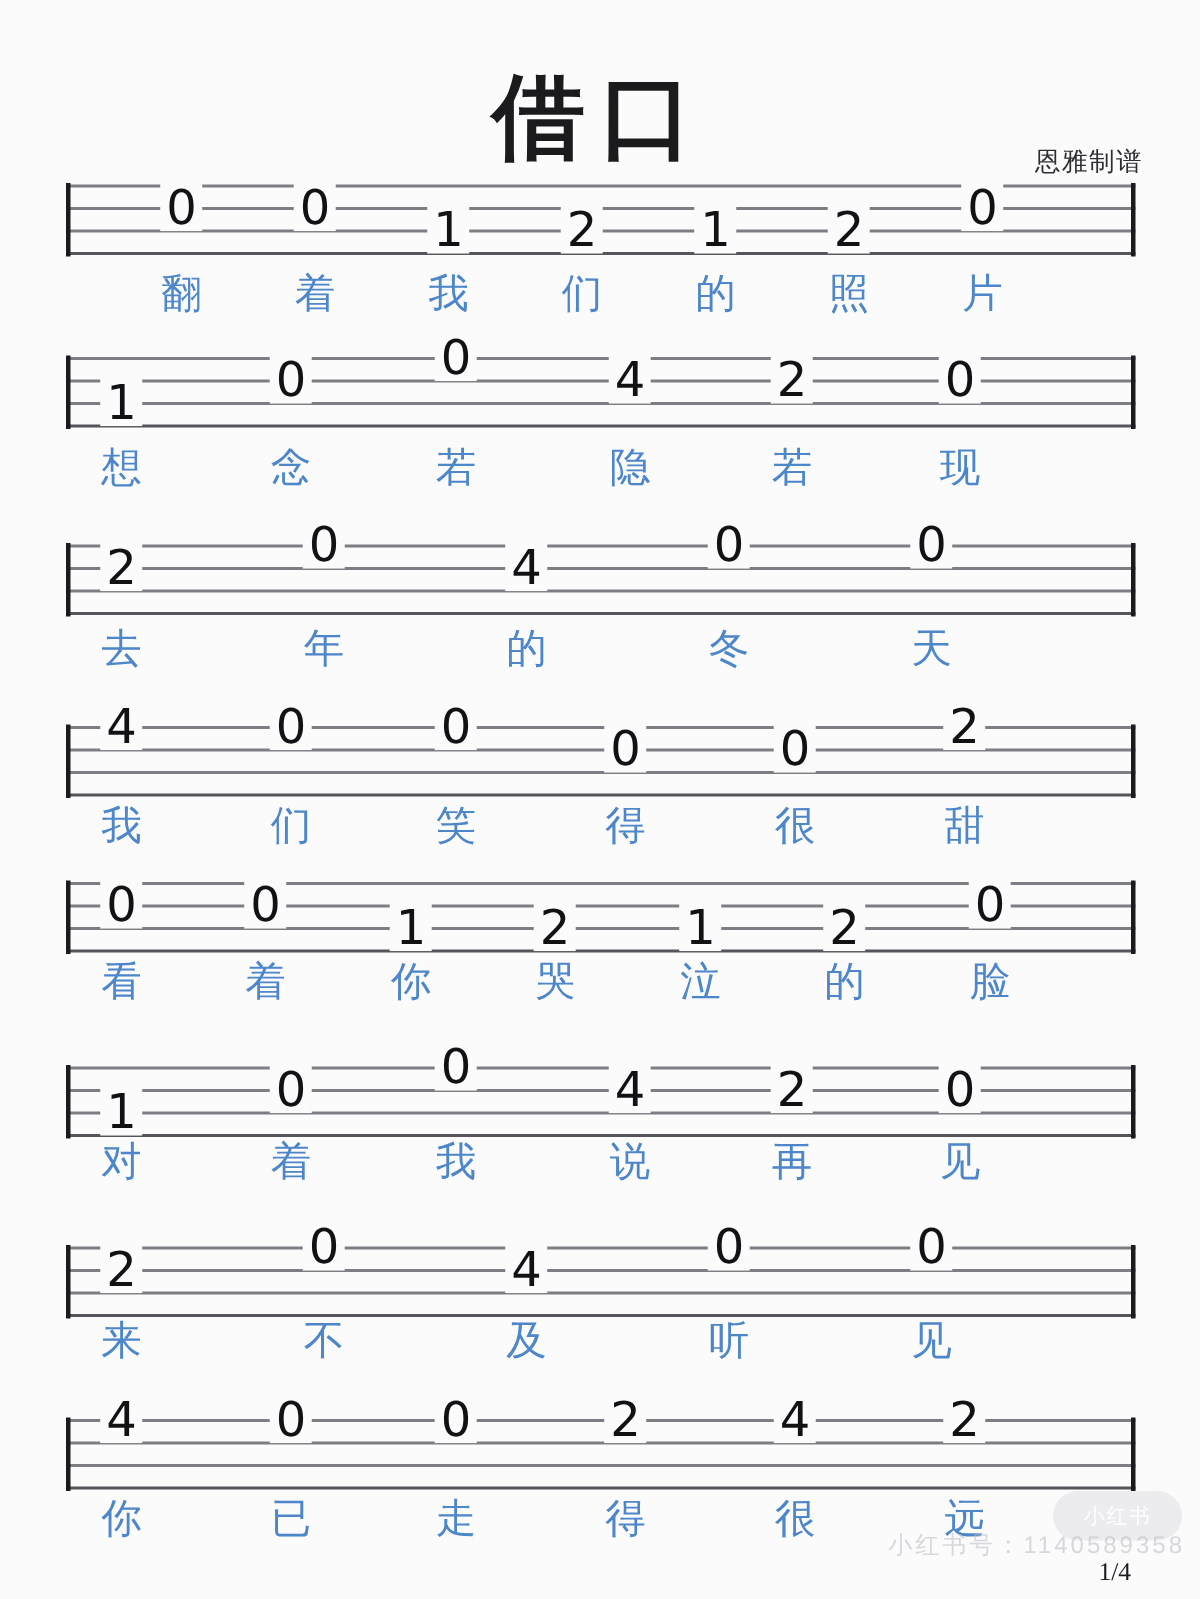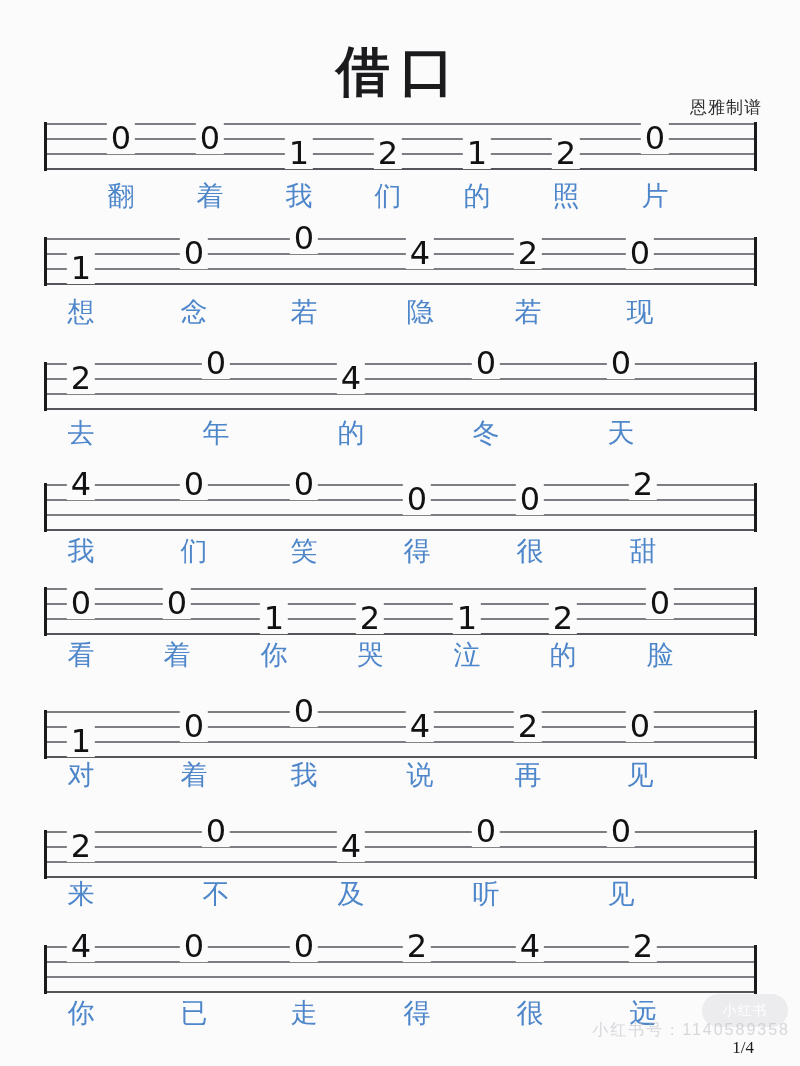--- a/index.html
+++ b/index.html
@@ -4,21 +4,21 @@
 <style>
   html,body{margin:0;padding:0;}
   body{background:#e9e9ec;font-family:"Liberation Sans",sans-serif;}
   .sheet{
     position:relative;width:800px;height:1066px;margin:0 auto;
     background:#fbfbfc;overflow:hidden;
   }
   .song-title{
     position:absolute;top:36px;left:0;width:100%;text-align:center;
     font-family:"Liberation Serif","DejaVu Serif",serif;
-    font-size:54px;font-weight:600;letter-spacing:10px;color:#1b1b1d;
+    font-size:62px;font-weight:600;letter-spacing:10px;color:#1b1b1d;
   }
   .credit{
     position:absolute;top:96px;right:38px;
     font-family:"Liberation Serif","DejaVu Serif",serif;
     font-size:17px;color:#2e2e30;letter-spacing:1px;
   }
   .staff{position:absolute;left:0;width:800px;height:47px;}
   .staff-line{position:absolute;left:44px;right:43px;height:2px;background:#7d7d83;}
   .staff-line.bottom{background:#55555b;}
   .barline{position:absolute;top:-1px;width:3px;height:49px;background:#1b1b1e;}

